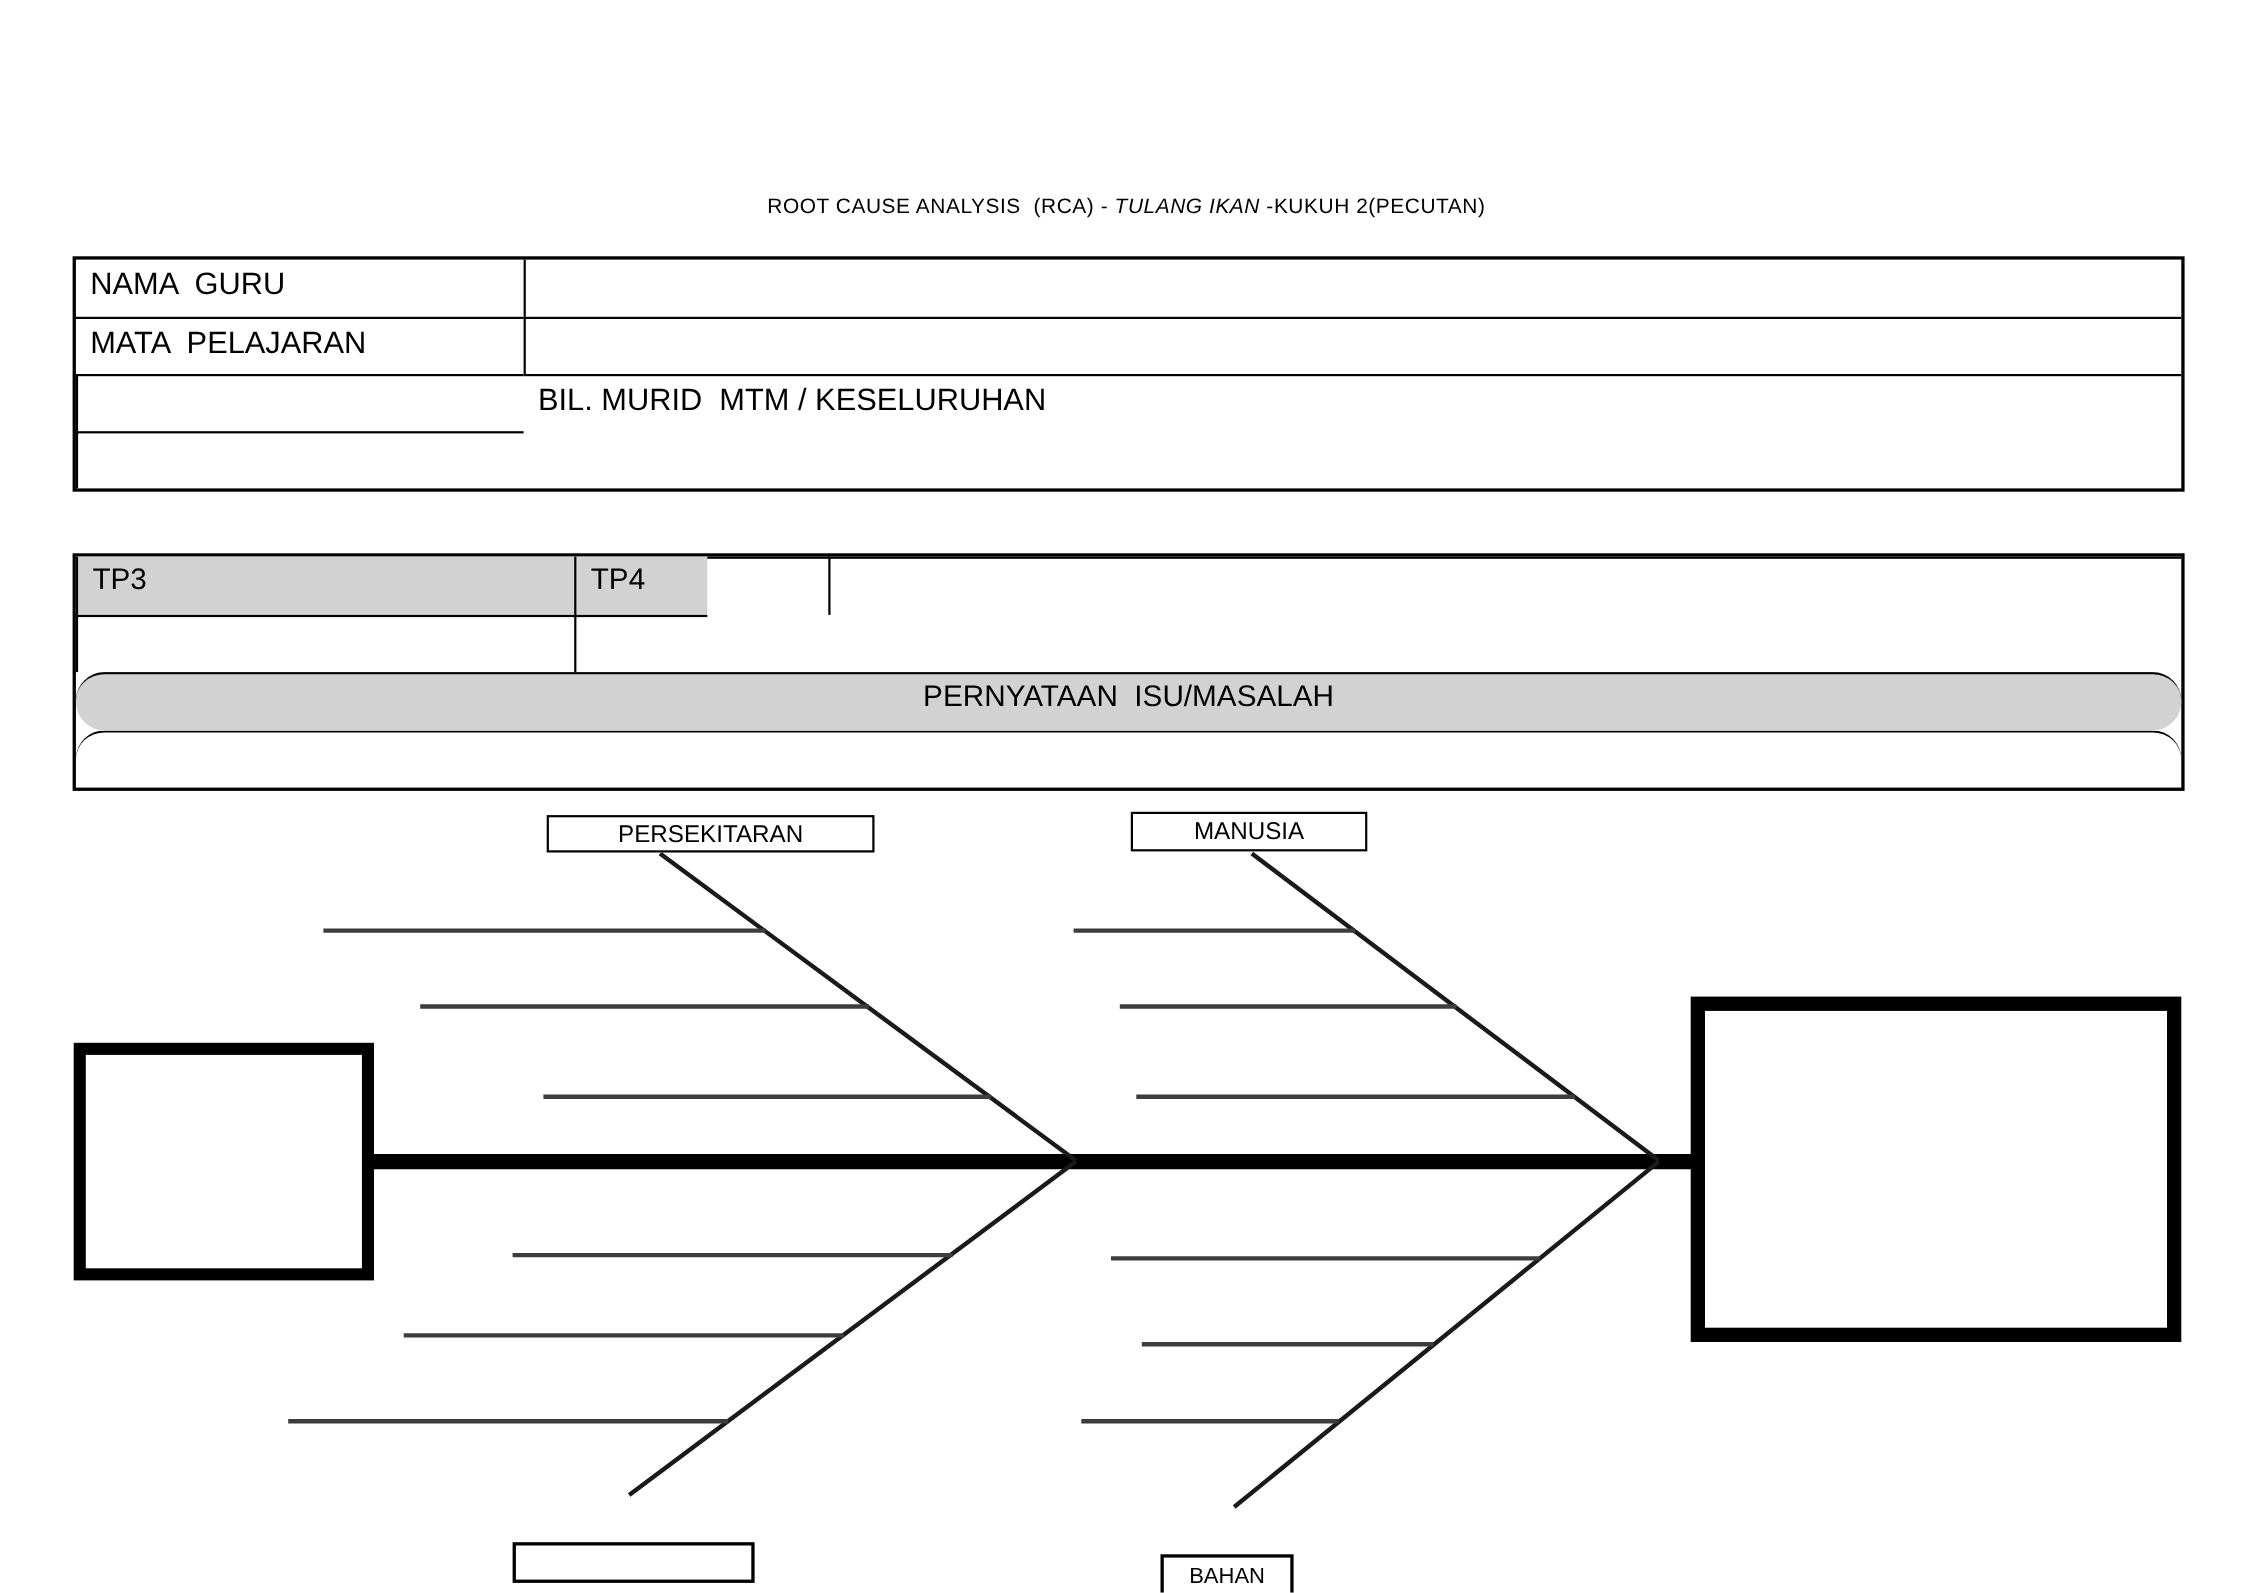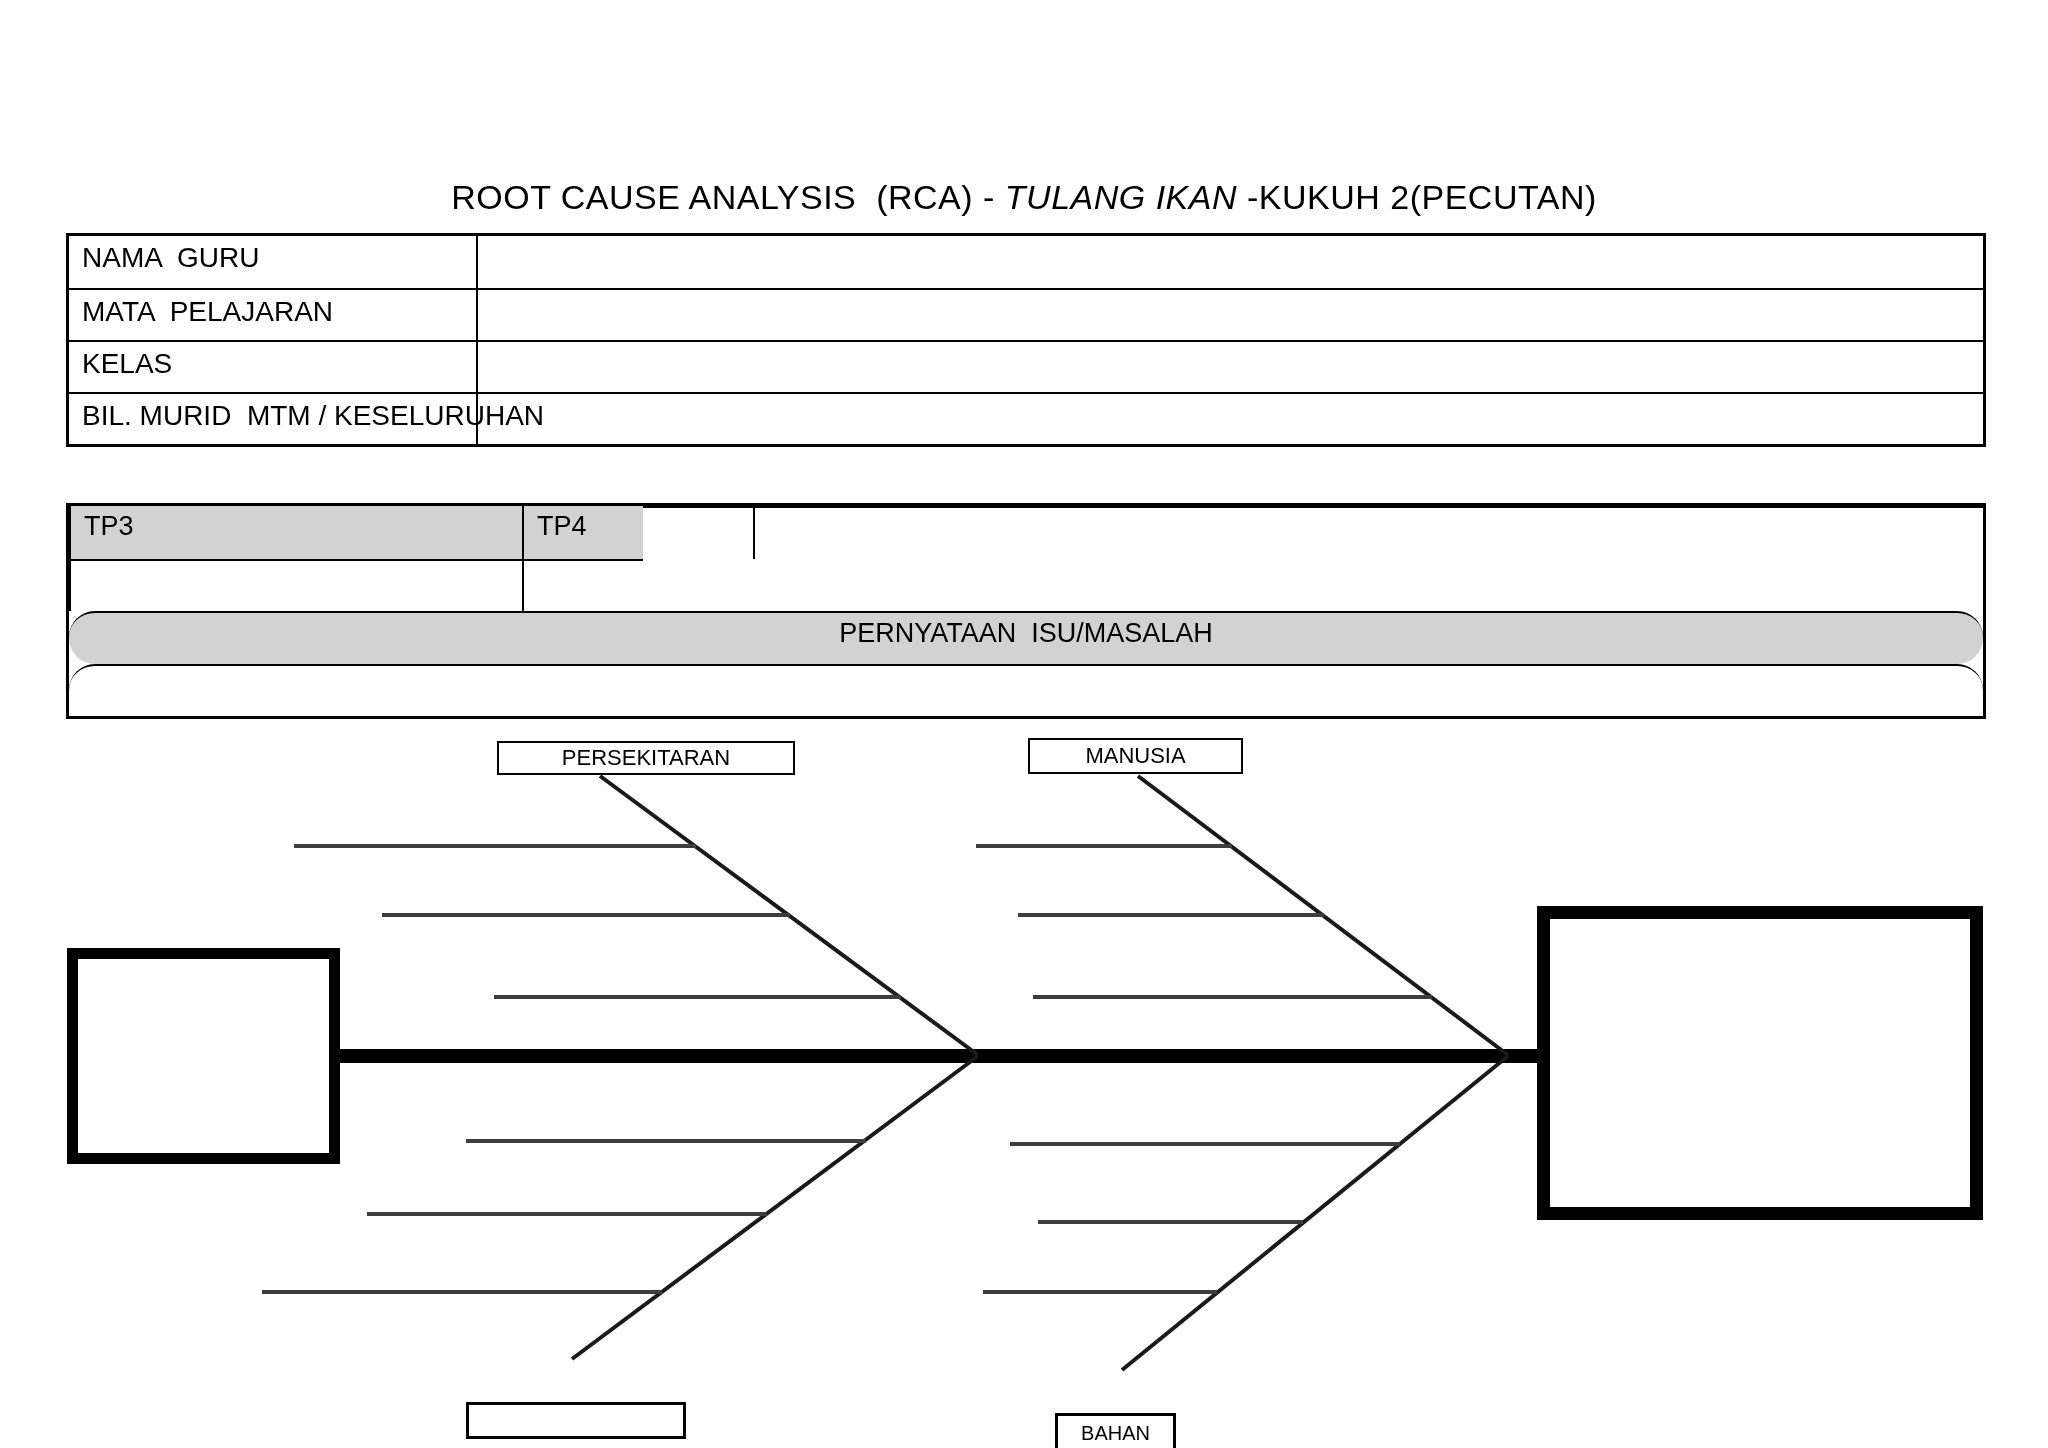--- a/index.html
+++ b/index.html
@@ -4,21 +4,21 @@
 <style>
   html,body{margin:0;padding:0;background:#fff;}
   .page{
     position:relative;width:2048px;height:1448px;background:#ffffff;
     font-family:"Liberation Sans", sans-serif;color:#000;overflow:hidden;
   }
   .pre{white-space:pre;}
   
   .title{
     position:absolute;left:0;top:178px;width:2048px;text-align:center;
-    font-size:34px;line-height:1.15;letter-spacing:.5px;
+    font-size:19px;line-height:1.15;letter-spacing:.5px;
   }
   .title .it{font-style:italic;}
   
   .t1{
     position:absolute;left:66px;top:233px;width:1920px;height:214px;
     box-sizing:border-box;border:3px solid #000;
     display:grid;grid-template-columns:407px 1fr;grid-auto-rows:1fr;
   }
   .t1 .cell{
     box-sizing:border-box;padding:7px 0 0 13px;font-size:28px;line-height:1.1;
@@ -52,21 +52,20 @@
 
 <div class="page">
 
   <div class="title"><span class="pre">ROOT CAUSE ANALYSIS  (RCA) - </span><span class="it pre">TULANG IKAN</span><span class="pre"> -KUKUH 2(PECUTAN)</span></div>
 
   <div class="t1">
     <div class="cell pre">NAMA  GURU</div>
     <div class="cell bl"></div>
     <div class="cell bt pre">MATA  PELAJARAN</div>
     <div class="cell bl bt"></div>
-    <div class="cell bt pre">KELAS</div>
     <div class="cell bl bt"></div>
     <div class="cell bt pre">BIL. MURID  MTM / KESELURUHAN</div>
     <div class="cell bl bt"></div>
   </div>
 
   <div class="t2">
     <div class="cell gray bl">TP3</div>
     <div class="cell gray bl">TP4</div>
 
     <div class="cell bt"></div>

